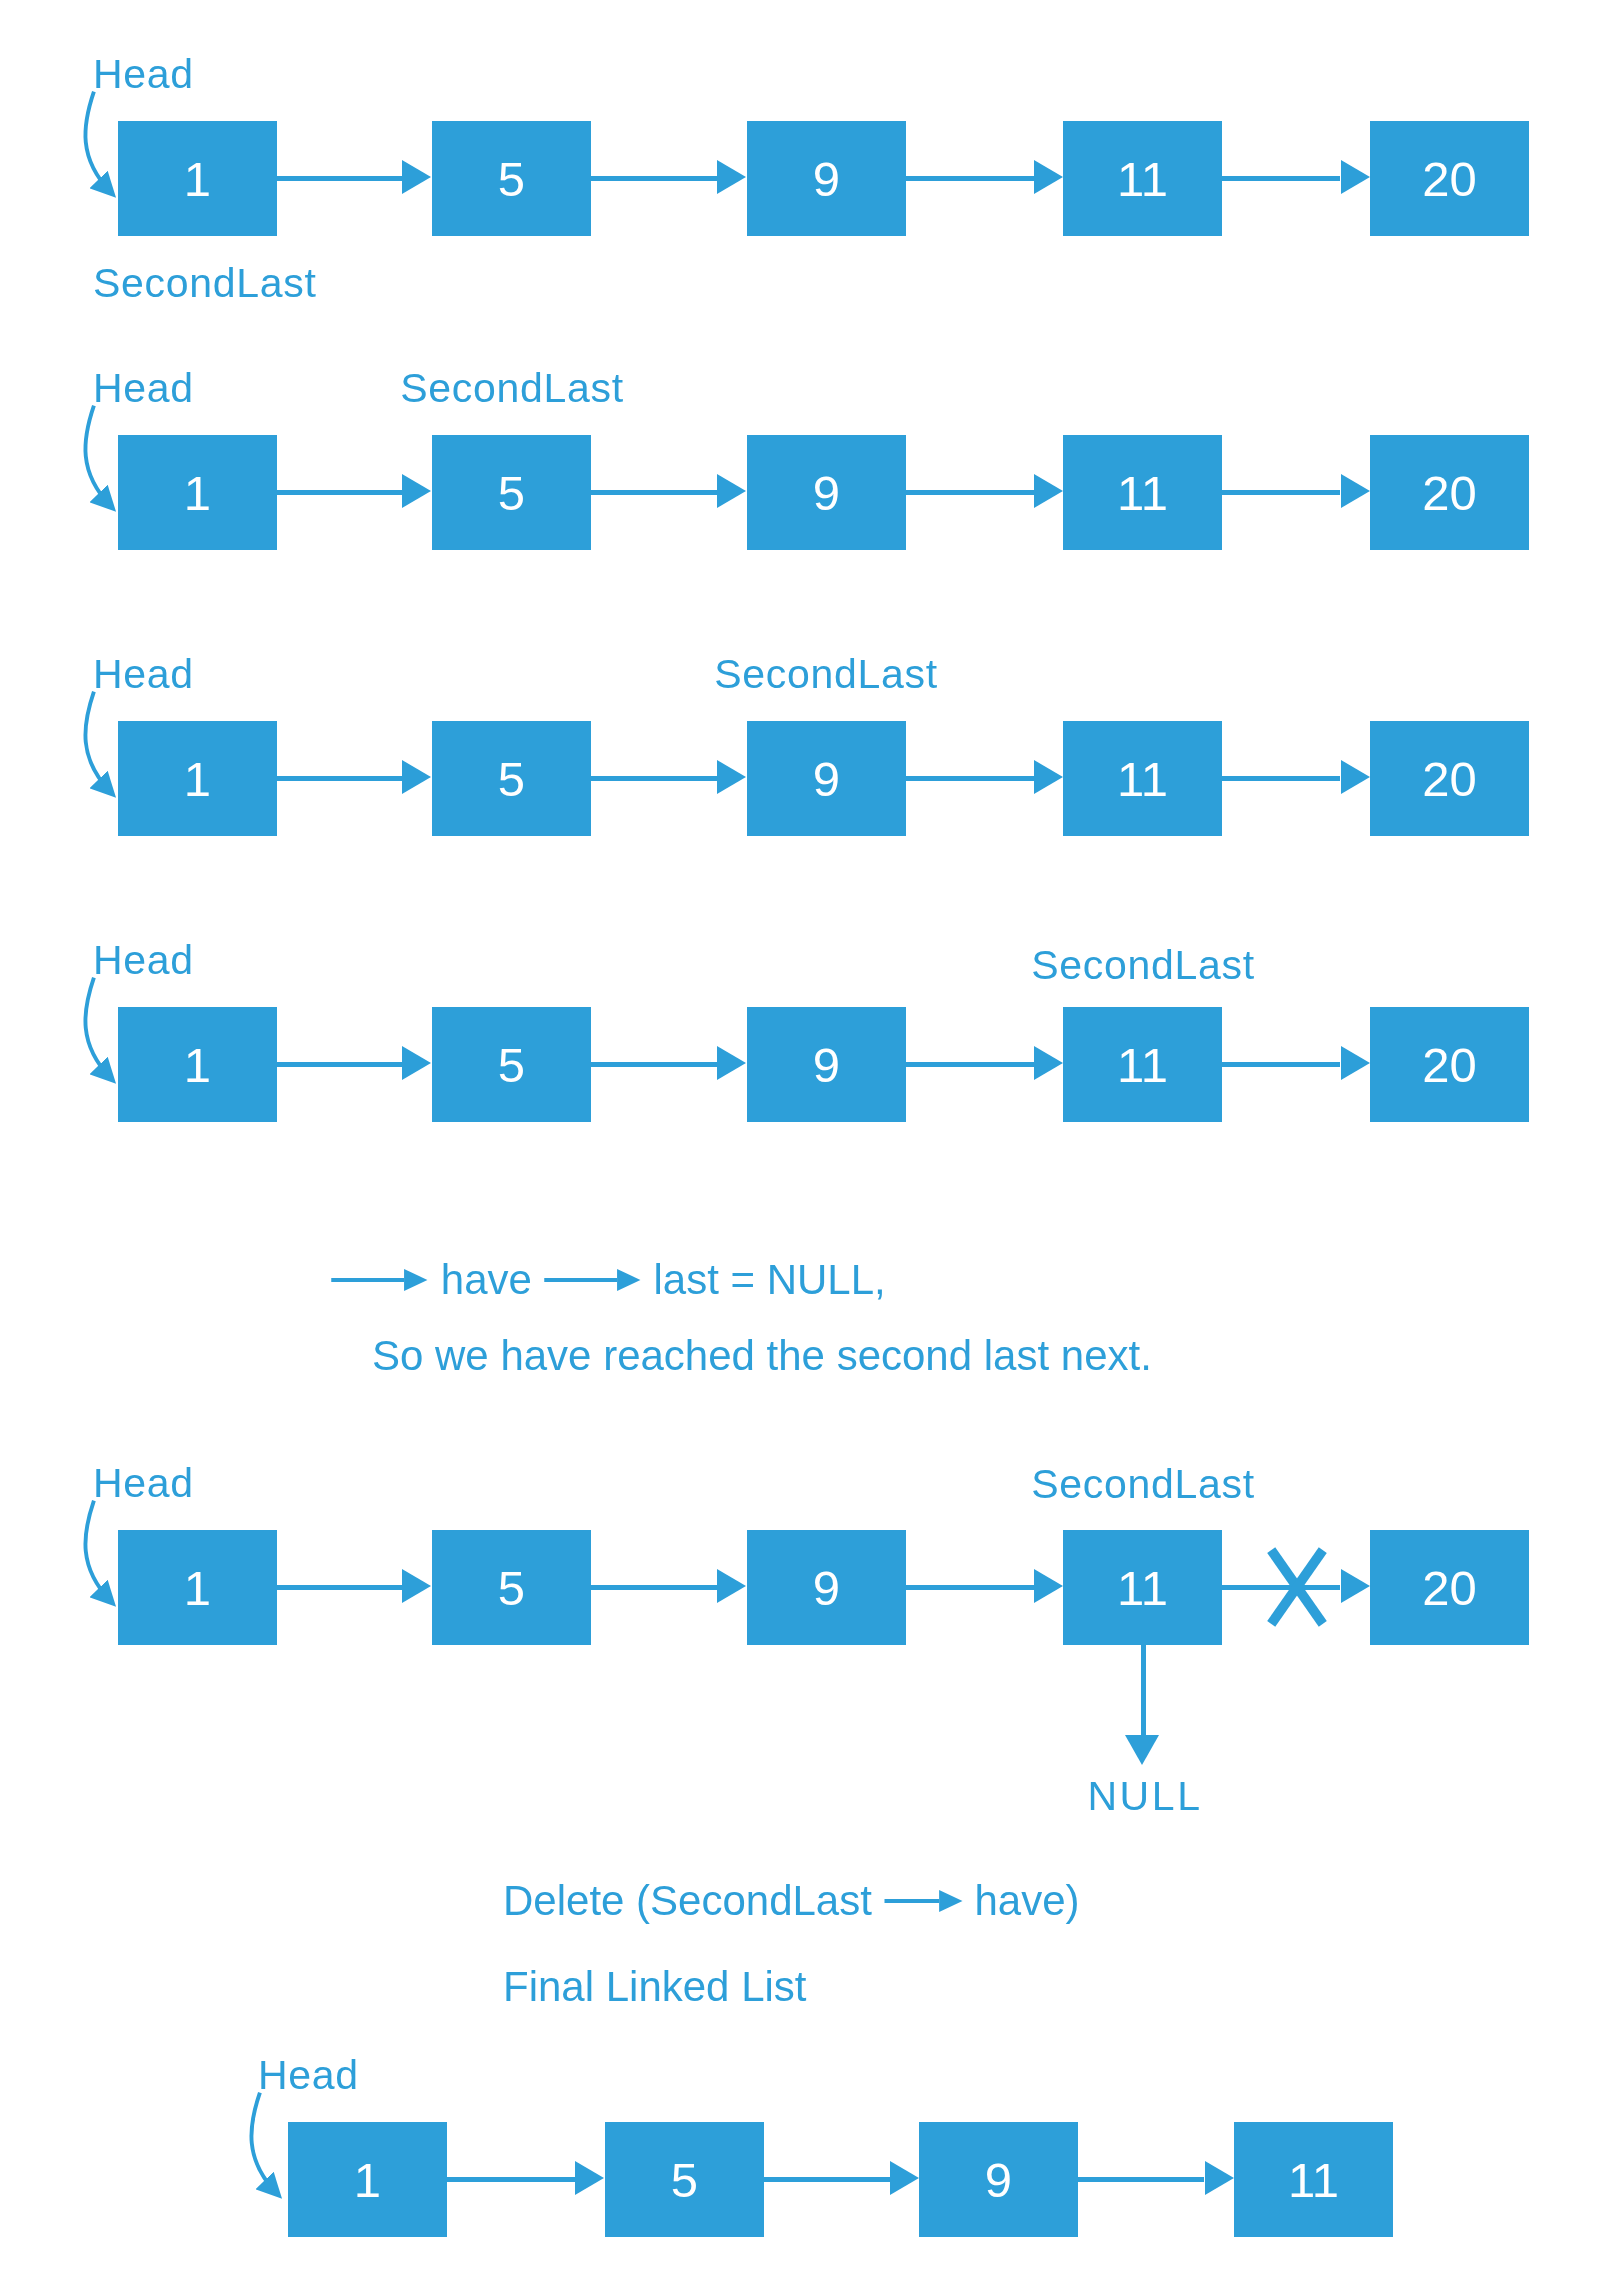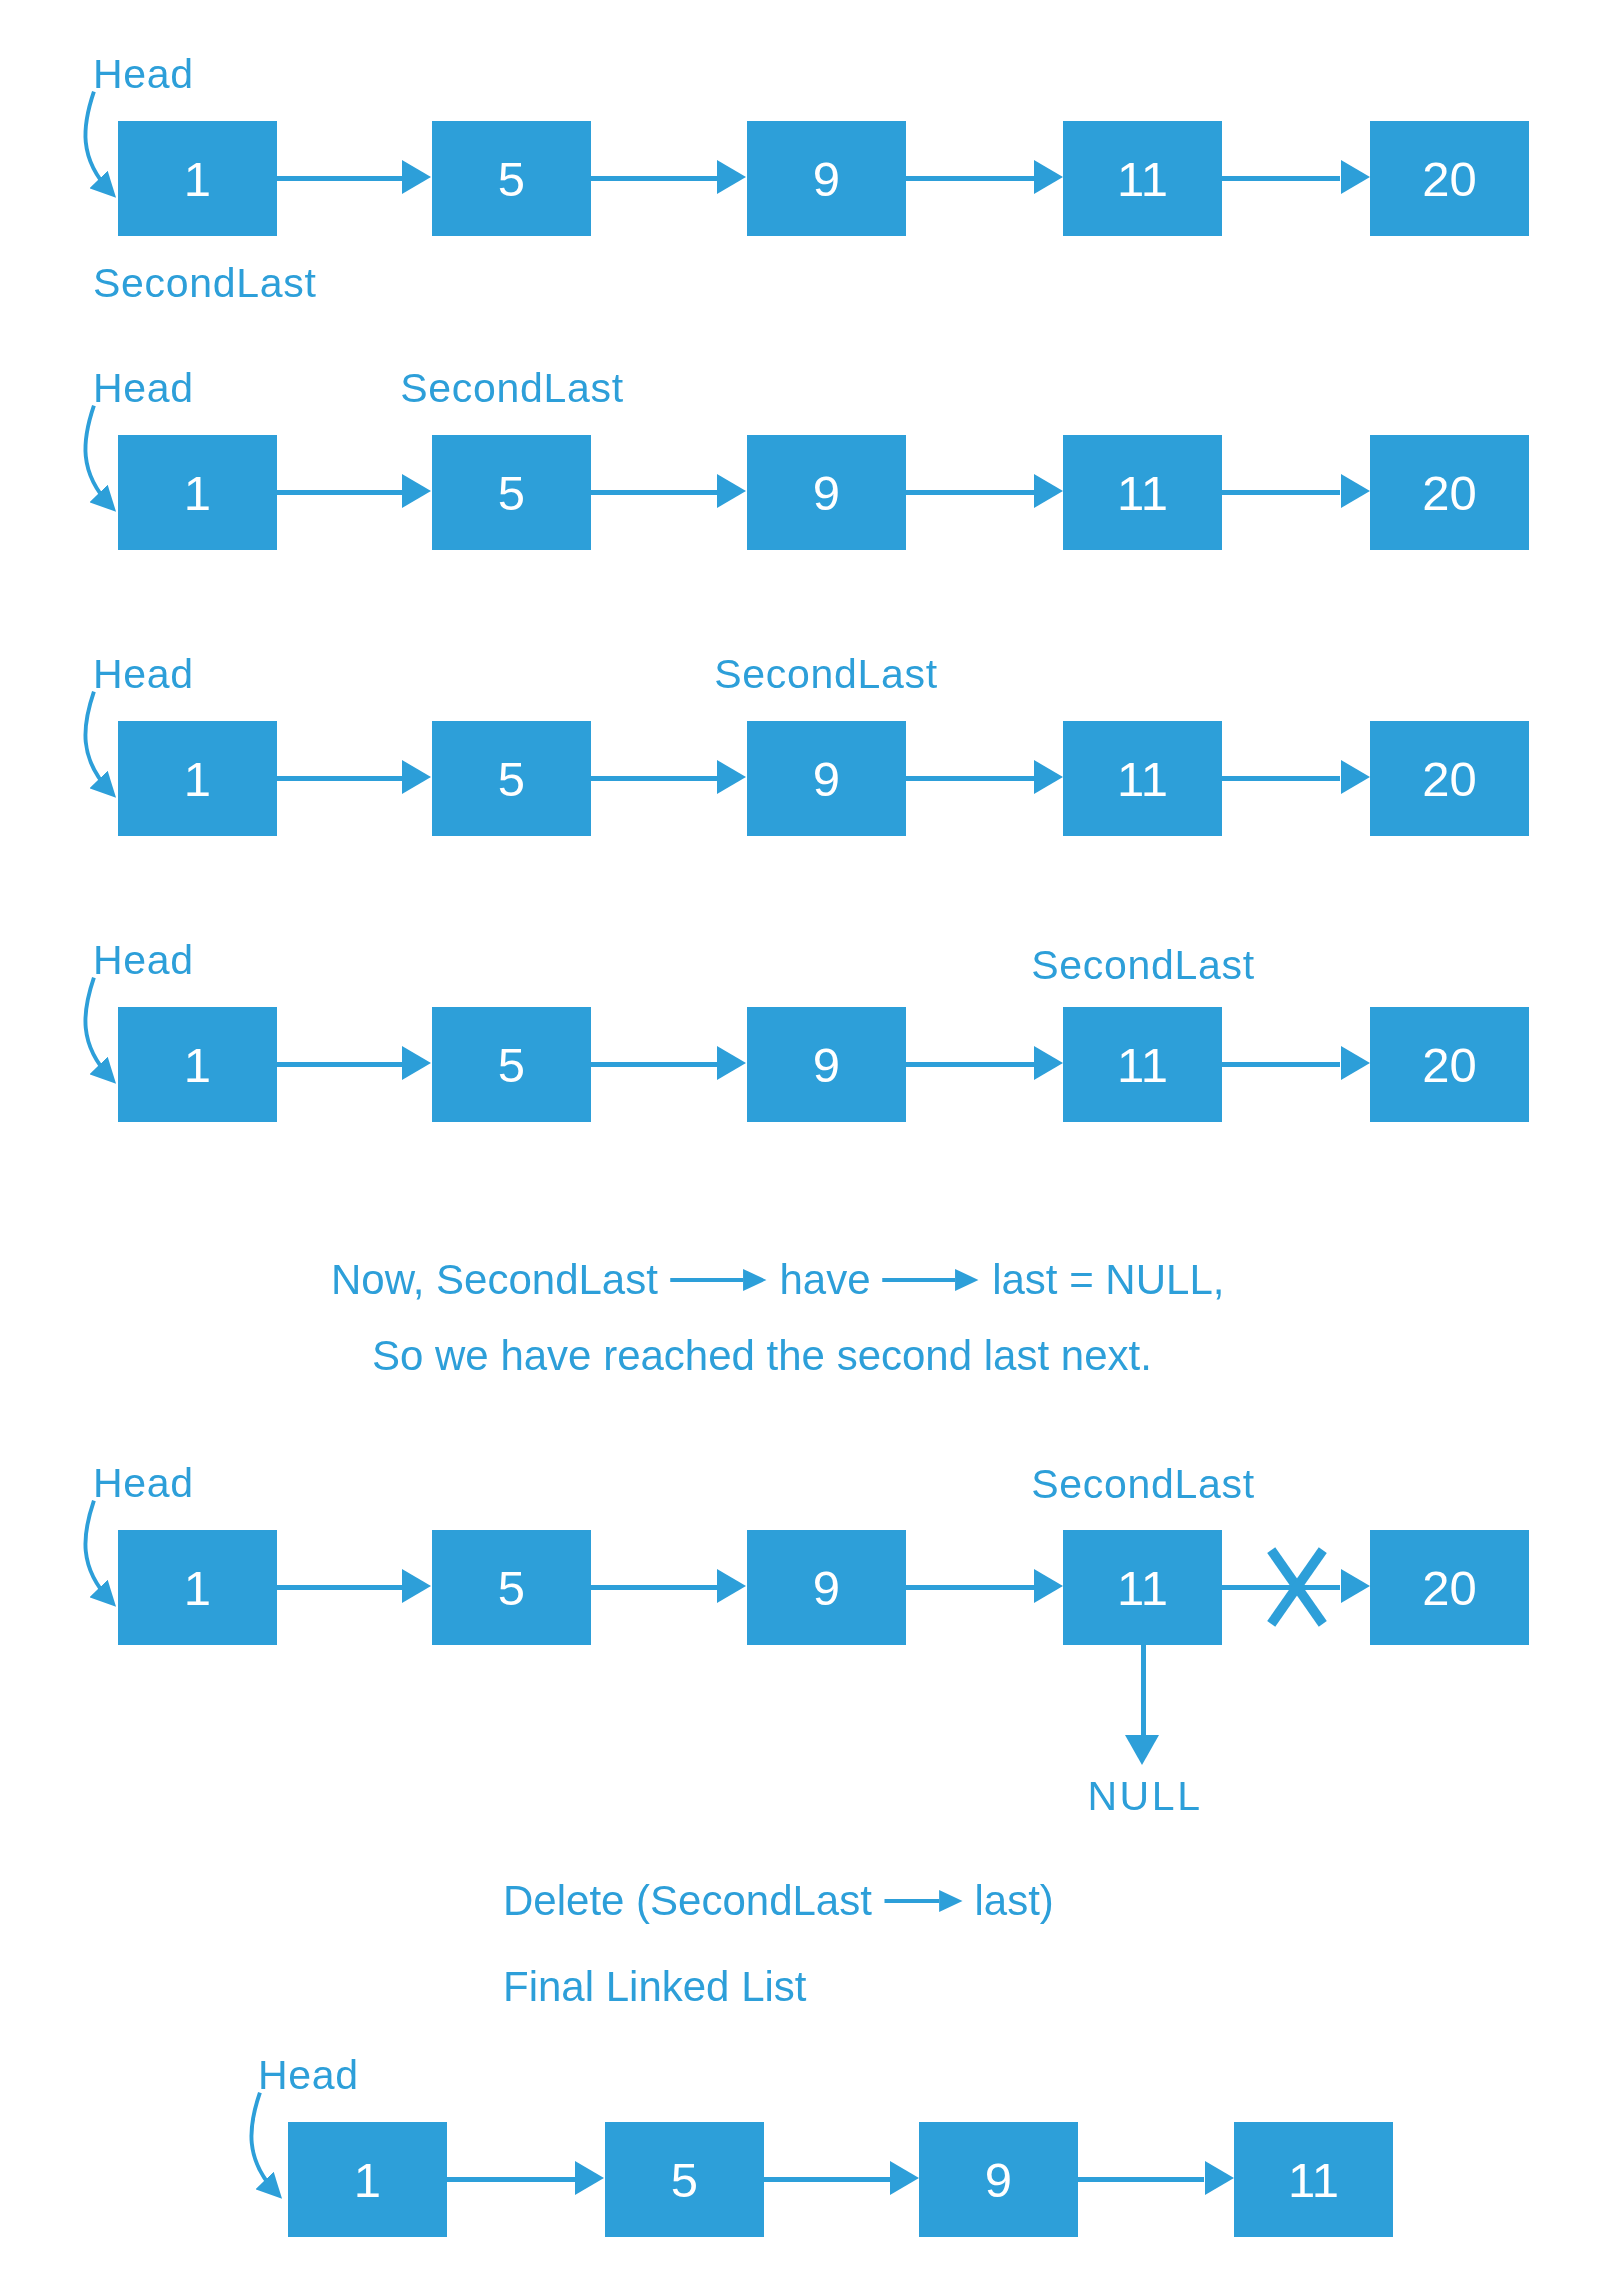--- a/index.html
+++ b/index.html
@@ -147,21 +147,20 @@
       <div class="tri-r" style="left:402px;"></div>
     <div class="hline" style="left:591px;width:126px;"></div>
       <div class="tri-r" style="left:717px;"></div>
     <div class="hline" style="left:906px;width:128px;"></div>
       <div class="tri-r" style="left:1034px;"></div>
     <div class="hline" style="left:1222px;width:118px;"></div>
       <div class="tri-r" style="left:1341px;"></div>
   </div>
 
   <div class="caption" style="left:331px;top:1256px;">
-    <span>Now, SecondLast</span>
     <svg width="98" height="26" viewBox="0 0 150 40">
         <line x1="0" y1="20" x2="112" y2="20" class="stroke-accent" stroke-width="6"></line>
         <polygon points="112,3 148,20 112,37" class="fill-accent"></polygon>
       </svg>
     <span>have</span>
     <svg width="98" height="26" viewBox="0 0 150 40">
         <line x1="0" y1="20" x2="112" y2="20" class="stroke-accent" stroke-width="6"></line>
         <polygon points="112,3 148,20 112,37" class="fill-accent"></polygon>
       </svg>
     <span>last = NULL,</span>
@@ -202,21 +201,21 @@
     <div class="tri-d" style="left:1125px;top:274px;"></div>
     <div class="lbl centered" style="left:1145px;top:313px;letter-spacing:2.6px;">NULL</div>
   </div>
 
   <div class="caption" style="left:503px;top:1877px;">
     <span>Delete (SecondLast</span>
     <svg width="79" height="26" viewBox="0 0 120 40">
         <line x1="0" y1="20" x2="84" y2="20" class="stroke-accent" stroke-width="6"></line>
         <polygon points="84,3 120,20 84,37" class="fill-accent"></polygon>
       </svg>
-    <span>last)</span>
+    <span>have)</span>
   </div>
   <div class="caption" style="left:503px;top:1963px;">
     <span>Final Linked List</span>
   </div>
 
   <div class="row" style="top:2053px;height:242px;">
     <div class="lbl" style="left:258px;top:0;">Head</div>
     <svg class="head-arrow" style="left:243px;" width="52" height="111" viewBox="0 0 80 170">
       <defs>
           <marker id="ah6" viewBox="0 0 10 10" refX="7" refY="5" markerWidth="6.5" markerHeight="6.5" orient="auto">

